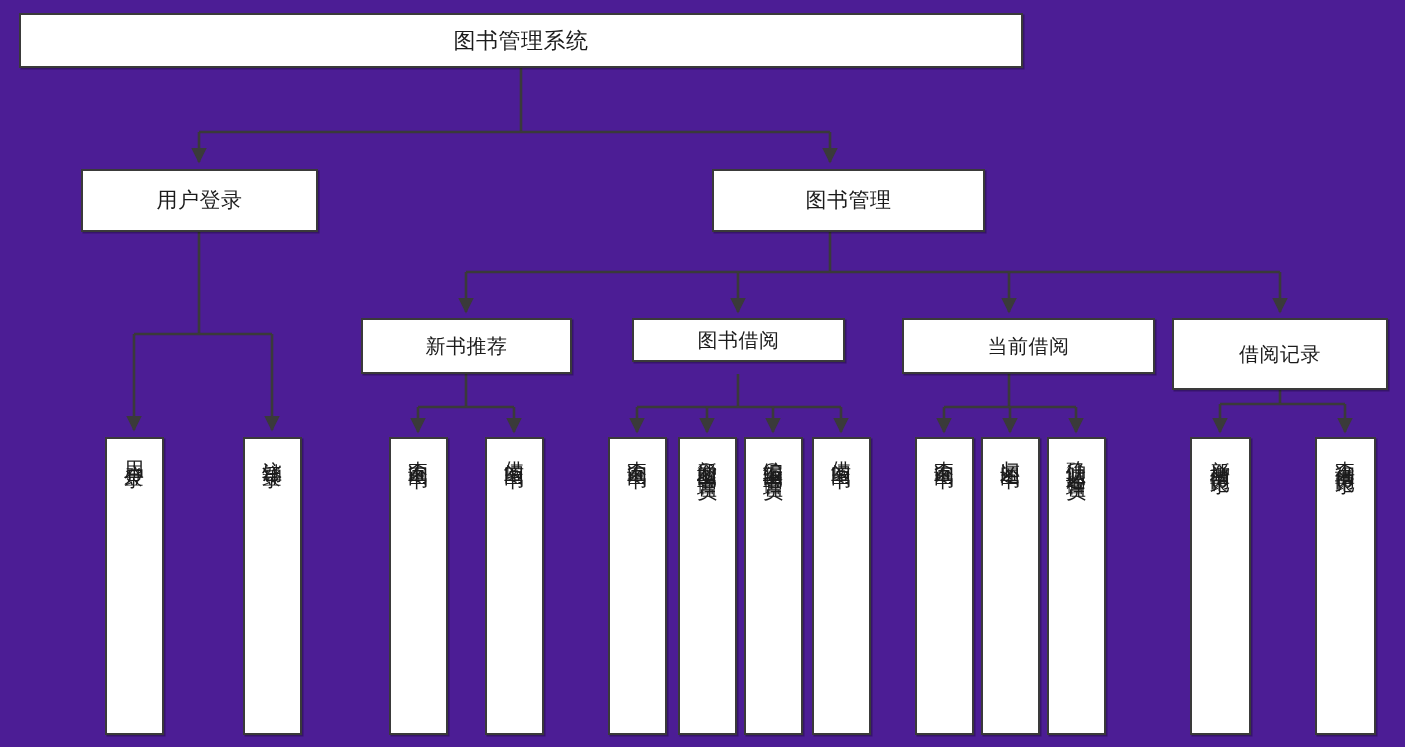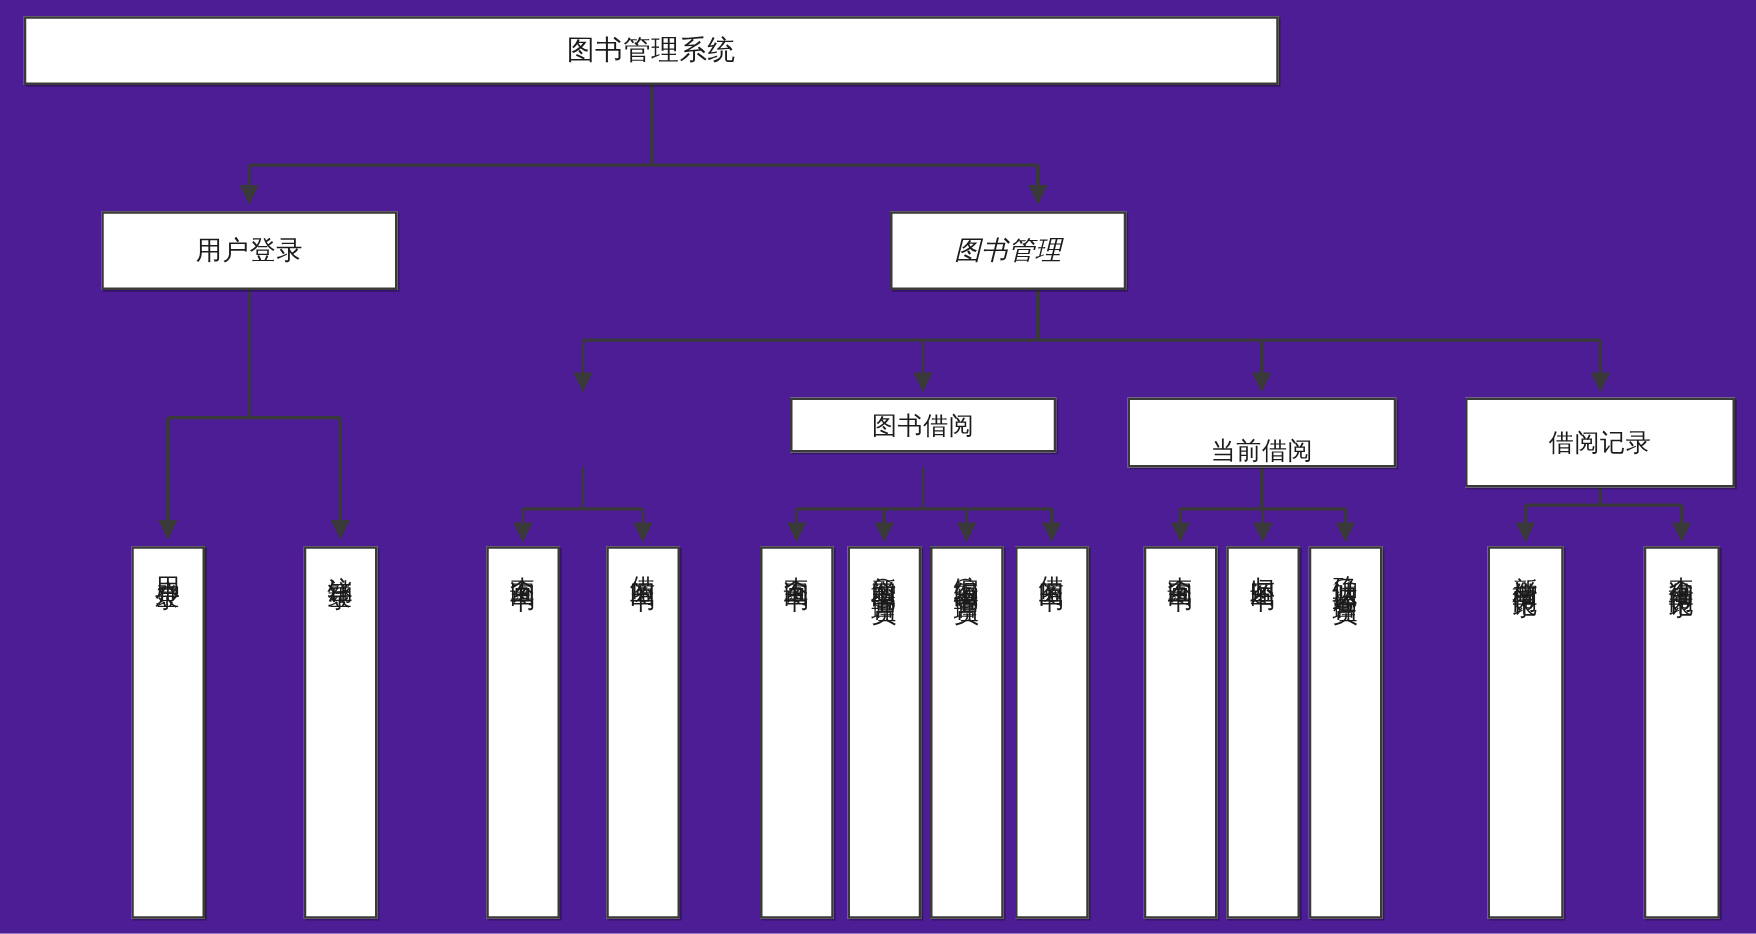--- a/index.html
+++ b/index.html
@@ -137,28 +137,31 @@
     </g>
   </svg>
 
   <div class="node horiz root" style="left:19px; top:13px; width:1004px; height:55px;">
     <span class="node-label">图书管理系统</span>
   </div>
 
   <div class="node horiz" style="left:81px; top:169px; width:237px; height:63px;">
     <span class="node-label">用户登录</span>
   </div>
-  <div class="node horiz" style="left:712px; top:169px; width:189px; height:63px;font-style:italic;">
+  <div class="node horiz" style="left:712px; top:169px; width:273px; height:63px;">
     <span class="node-label">图书管理</span>
   </div>
 
+  <div class="node horiz lvl3" style="left:361px; top:318px; width:211px; height:56px;">
+    <span class="node-label">新书推荐</span>
+  </div>
   <div class="node horiz lvl3" style="left:632px; top:318px; width:213px; height:44px;">
     <span class="node-label">图书借阅</span>
   </div>
-  <div class="node horiz lvl3" style="left:902px; top:318px; width:215px; height:56px;align-items:flex-end;">
+  <div class="node horiz lvl3" style="left:902px; top:318px; width:253px; height:56px;">
     <span class="node-label">当前借阅</span>
   </div>
   <div class="node horiz lvl3" style="left:1172px; top:318px; width:216px; height:72px;">
     <span class="node-label">借阅记录</span>
   </div>
 
   <div class="node leaf" style="left:105px; top:437px; width:59px; height:298px;">
     <span class="node-label">用户登录</span>
   </div>
   <div class="node leaf" style="left:243px; top:437px; width:59px; height:298px;">

